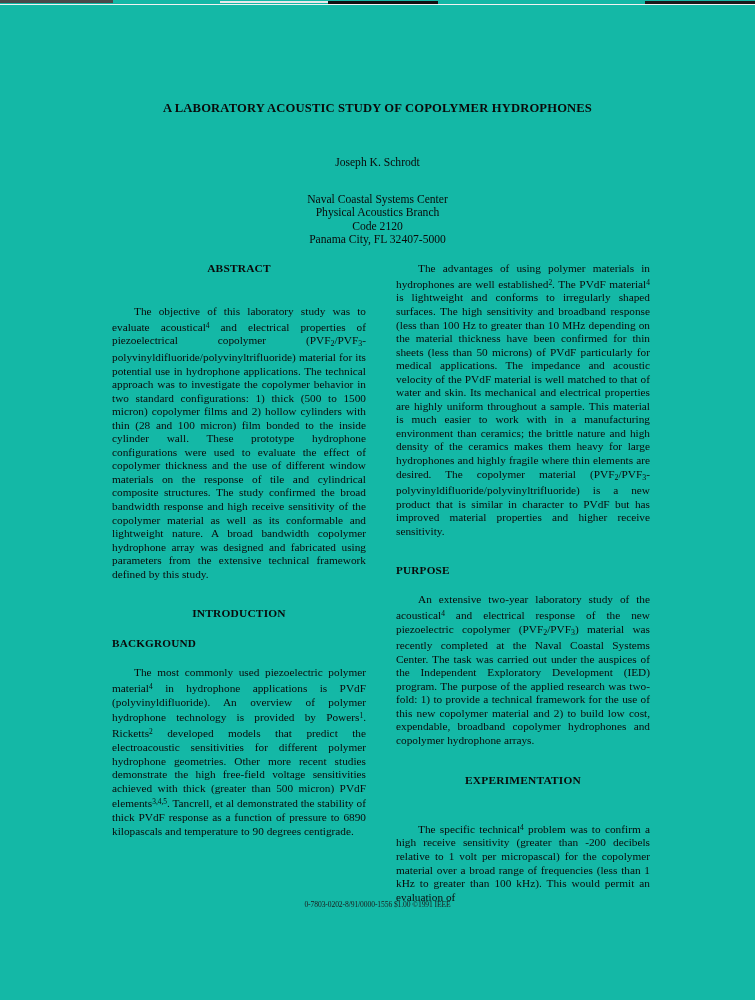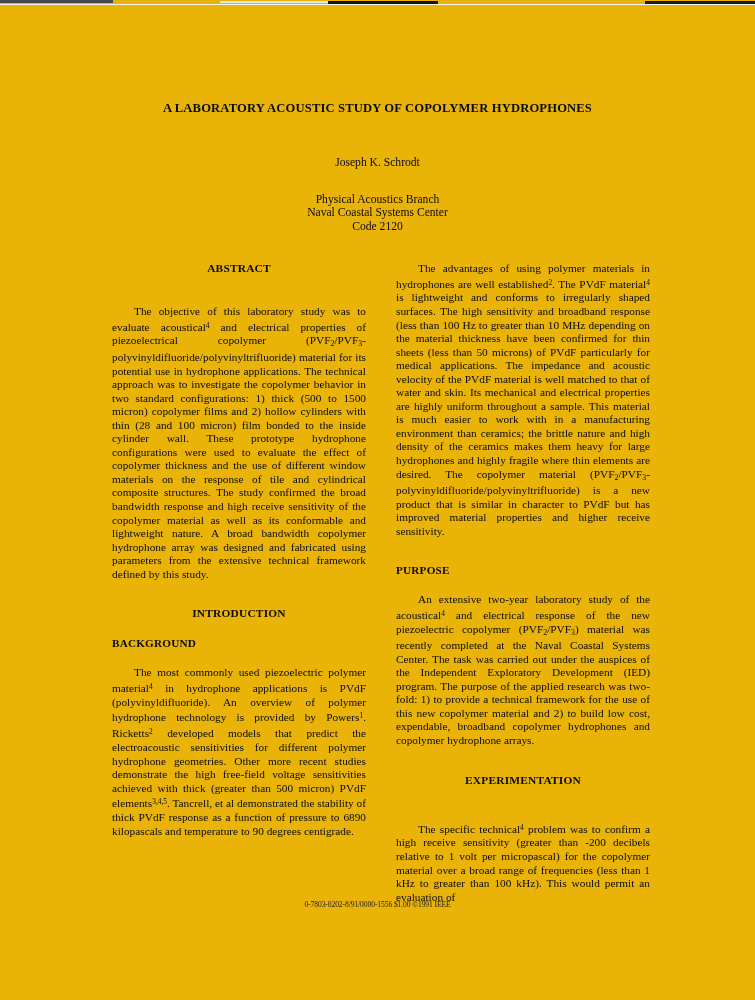--- a/index.html
+++ b/index.html
@@ -5,21 +5,21 @@
 <style>
   html, body {
     margin: 0;
     padding: 0;
     background: #ffffff;
   }
   .page {
     position: relative;
     width: 755px;
     height: 1000px;
-    background: #eab308;
+    background: #14b8a6;
     overflow: hidden;
     font-family: "Liberation Serif", "DejaVu Serif", serif;
     color: #0a0a0a;
     box-sizing: border-box;
   }
 
   
   .scan-artifacts {
     position: absolute;
     top: 0; left: 0;
@@ -140,23 +140,24 @@
     <i class="art-c"></i>
     <i class="art-d"></i>
     <i class="art-e"></i>
   </div>
 
   <div class="doc-title">A LABORATORY ACOUSTIC STUDY OF COPOLYMER HYDROPHONES</div>
 
   <div class="author">Joseph K. Schrodt</div>
 
   <div class="affiliation">
+    <div>Naval Coastal Systems Center</div>
     <div>Physical Acoustics Branch</div>
-    <div>Naval Coastal Systems Center</div>
     <div>Code 2120</div>
+    <div>Panama City, FL 32407-5000</div>
   </div>
 
   <div class="columns">
 
     <div class="col col-left">
       <h2 class="section">ABSTRACT</h2>
       <div class="sp-abs-after-head"></div>
       <p class="body">The objective of this laboratory study was to evaluate acoustical<sup>4</sup> and electrical properties of piezoelectrical copolymer (PVF<sub>2</sub>/PVF<sub>3</sub>-polyvinyldifluoride/polyvinyltrifluoride) material for its potential use in hydrophone applications. The technical approach was to investigate the copolymer behavior in two standard configurations: 1) thick (500 to 1500 micron) copolymer films and 2) hollow cylinders with thin (28 and 100 micron) film bonded to the inside cylinder wall. These prototype hydrophone configurations were used to evaluate the effect of copolymer thickness and the use of different window materials on the response of tile and cylindrical composite structures. The study confirmed the broad bandwidth response and high receive sensitivity of the copolymer material as well as its conformable and lightweight nature. A broad bandwidth copolymer hydrophone array was designed and fabricated using parameters from the extensive technical framework defined by this study.</p>
 
       <div class="sp-head-before"></div>

